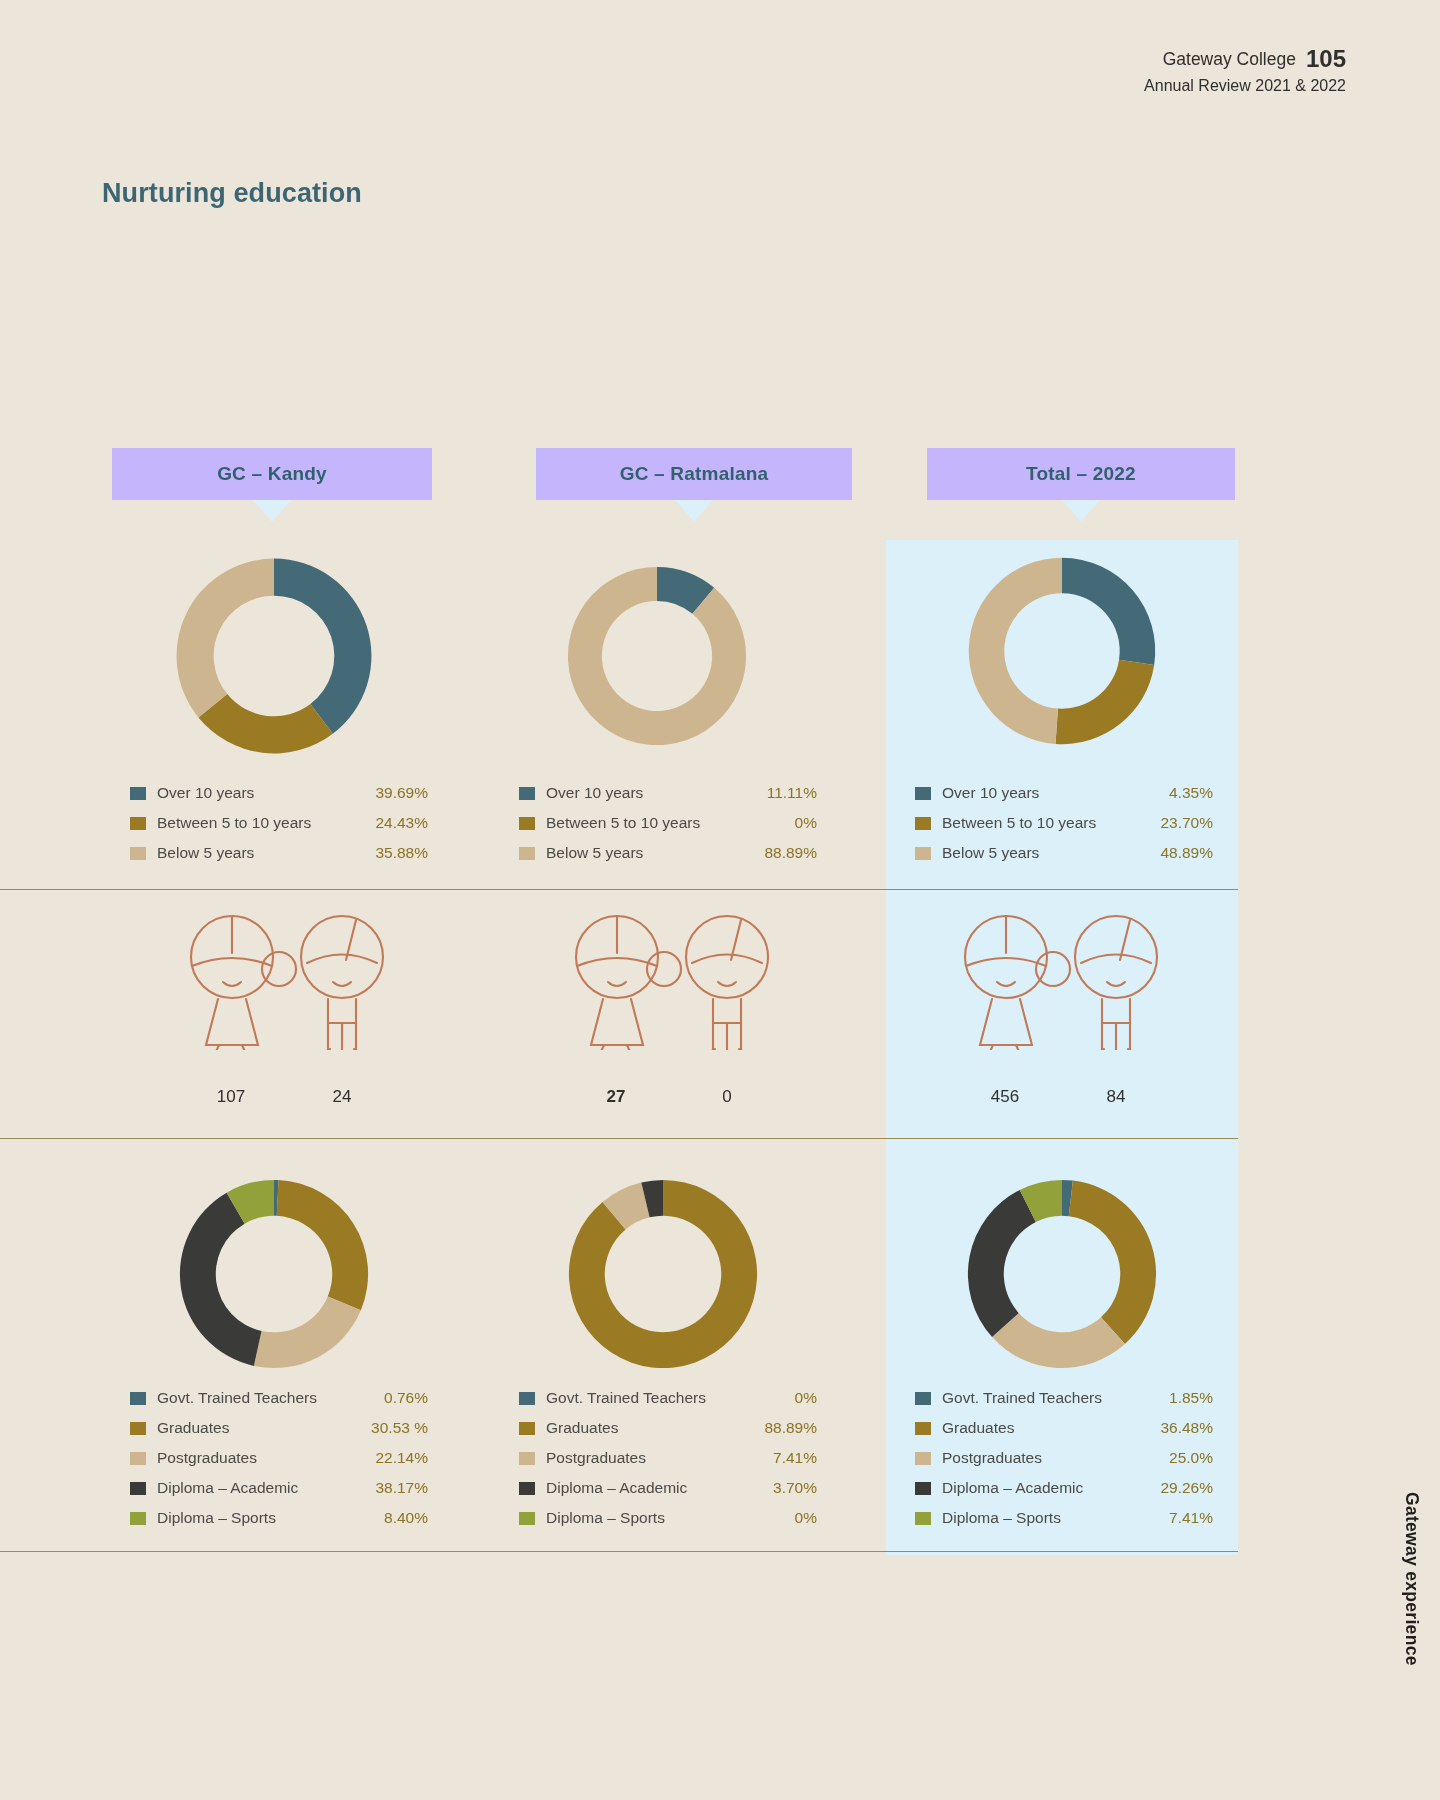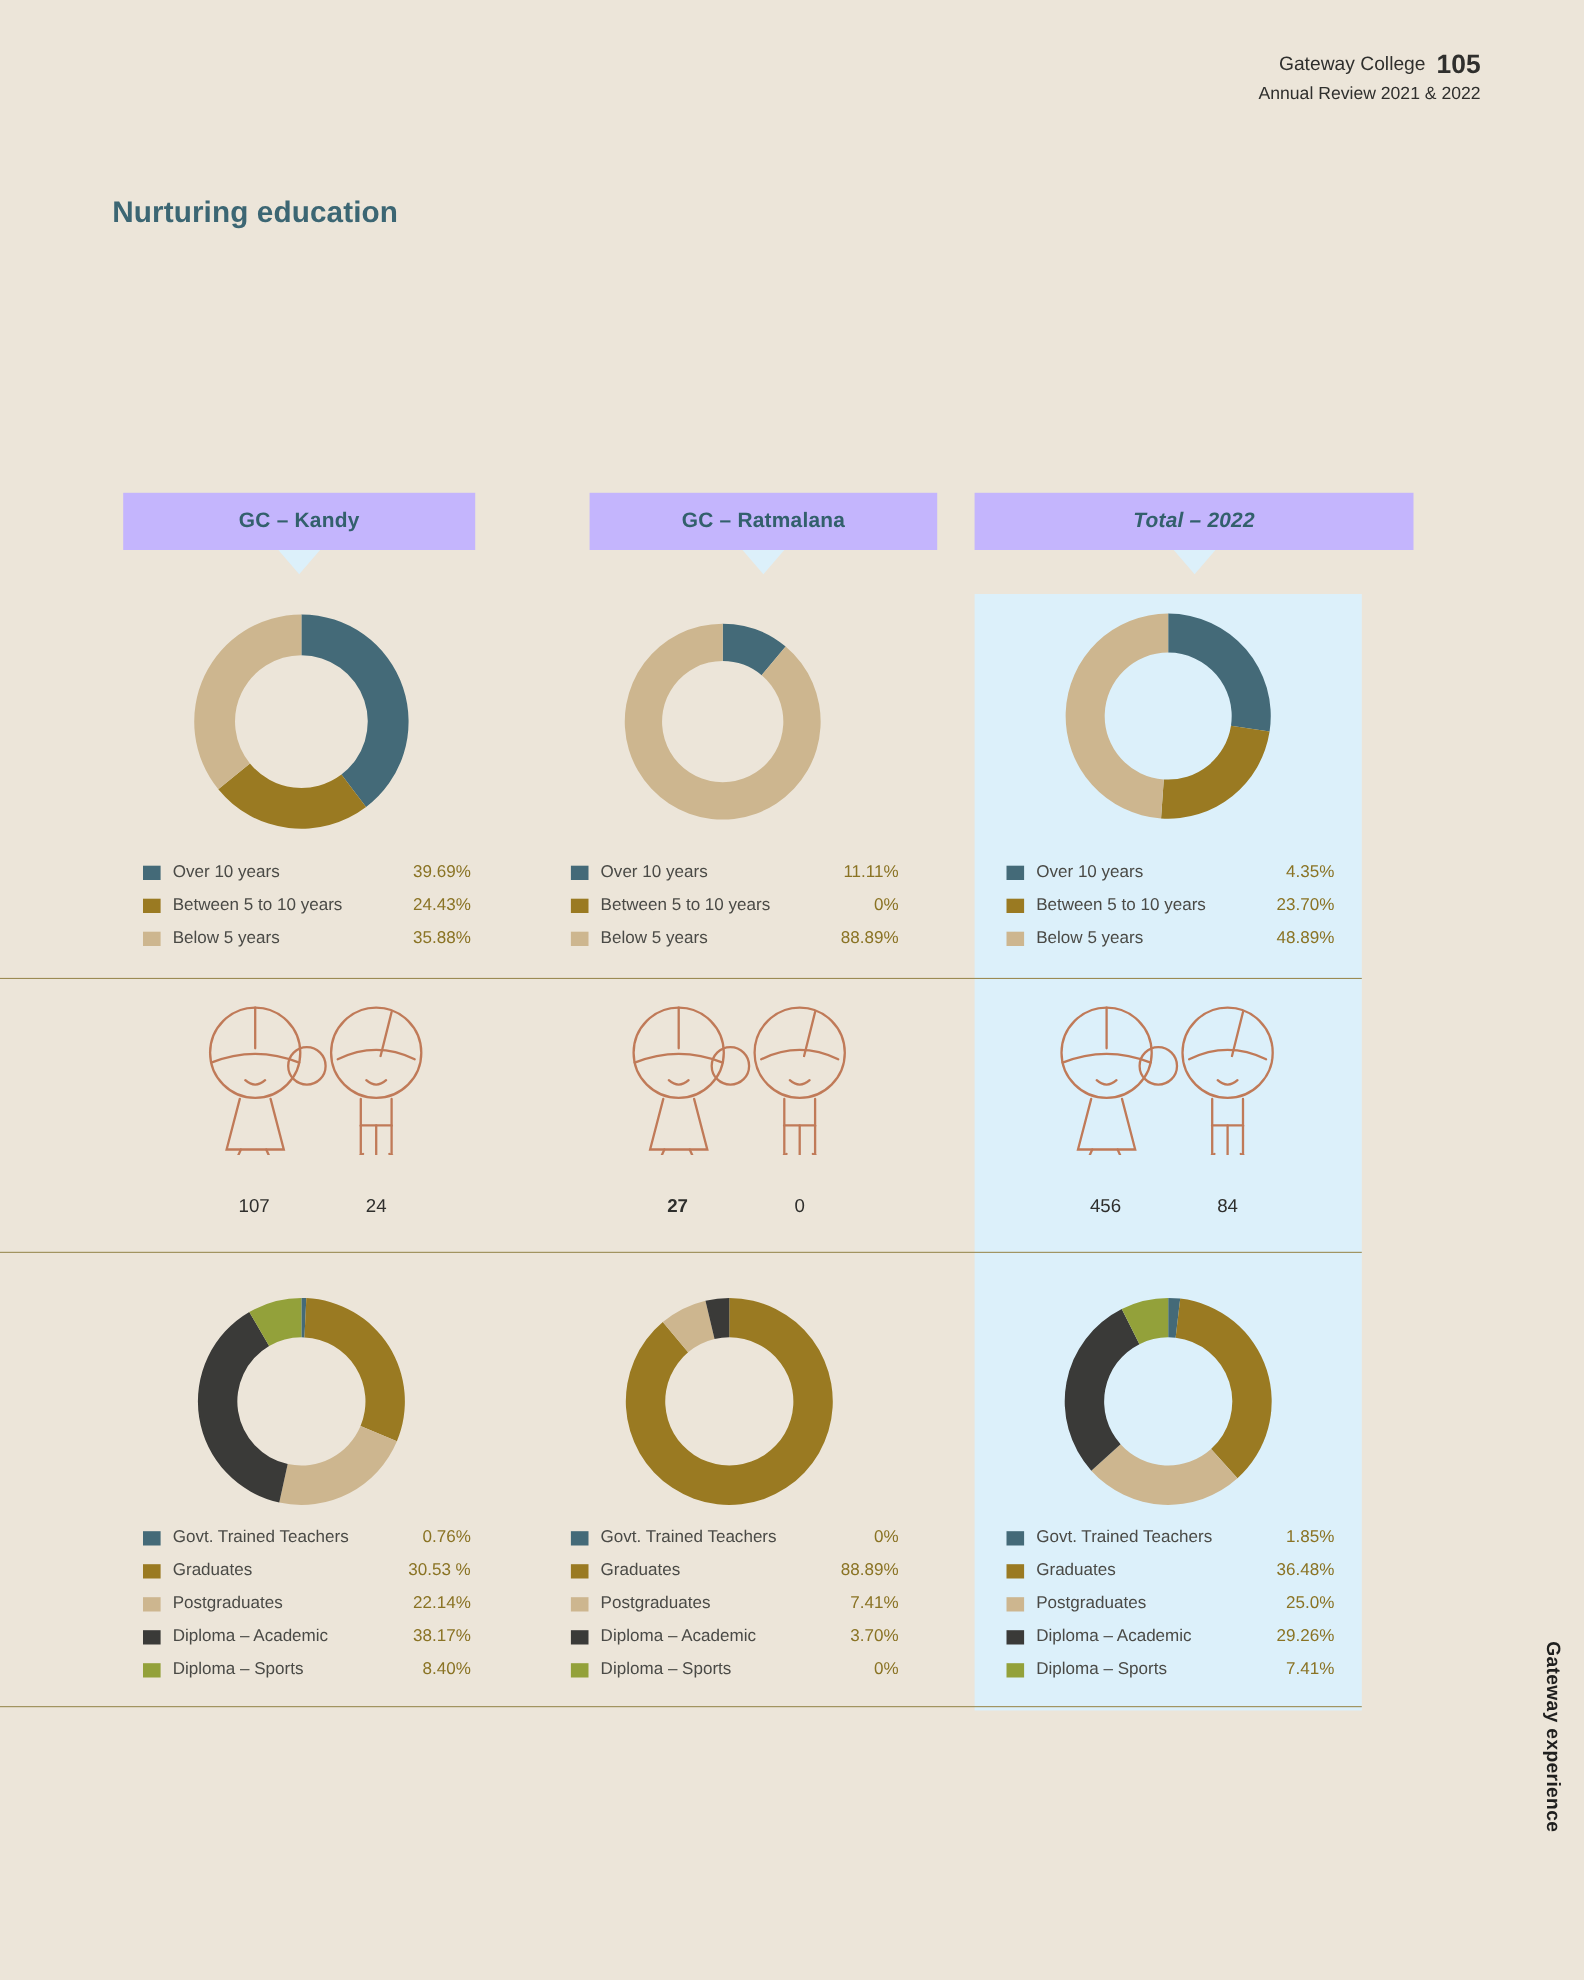--- a/index.html
+++ b/index.html
@@ -34,21 +34,21 @@
     display:flex;align-items:center;justify-content:center;
   }
   .tab .label{font-size:19px;font-weight:bold;color:#33606c;letter-spacing:.2px;}
   .tab:after{
     content:"";position:absolute;top:52px;left:50%;transform:translateX(-50%);
     width:0;height:0;border-left:19px solid transparent;border-right:19px solid transparent;
     border-top:22px solid #dcf0fa;
   }
   #tab-1{left:112px;width:320px;}
   #tab-2{left:508px;width:316px;margin-left:28px;}
-  #tab-3{left:886px;width:399px;font-style:italic;}
+  #tab-3{left:927px;width:308px;}
 
   
   .hsep{position:absolute;left:0;height:1px;background:#9b8b53;}
   #sep-1{top:889px;width:1238px;}
   #sep-2{top:1138px;width:1238px;}
   #sep-3{top:1551px;width:1238px;}
 
   
   .donut-wrap{position:absolute;}
   .donut{display:block;}

